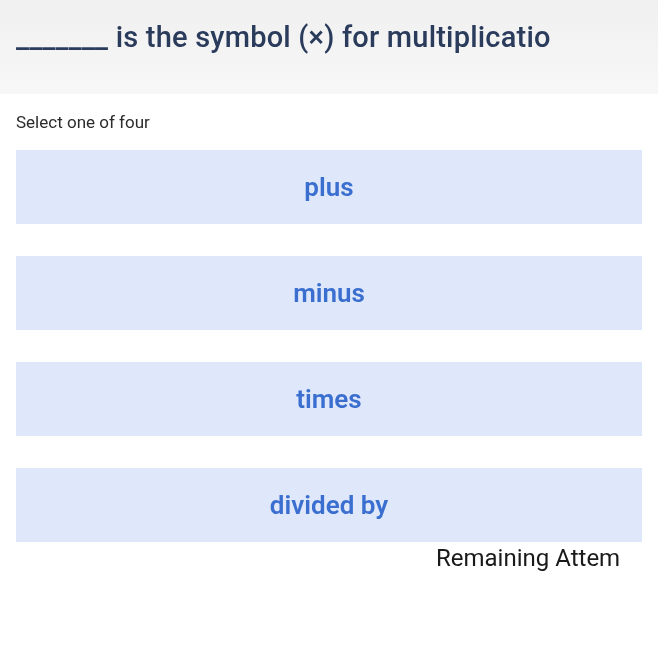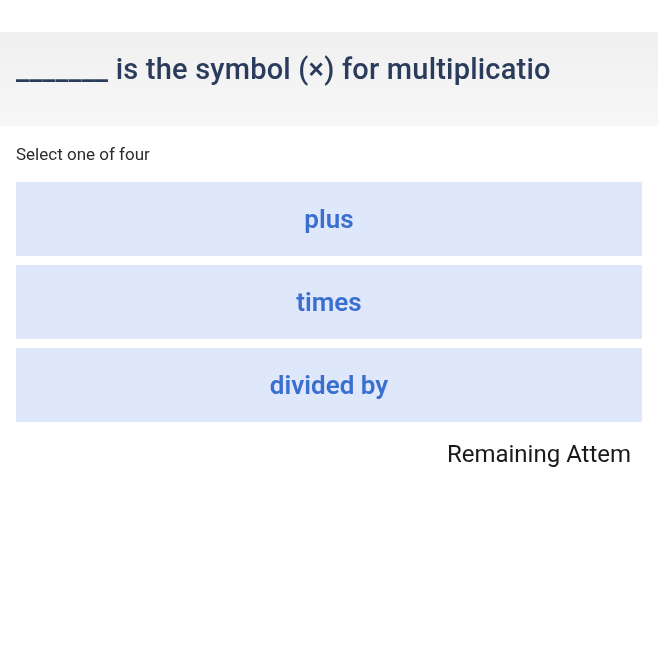--- a/index.html
+++ b/index.html
@@ -12,59 +12,58 @@
       background: #ffffff;
       width: 658px;
       height: 664px;
       overflow: hidden;
     }
     .question-header {
       background: linear-gradient(to bottom, #f0f0f0, #f7f7f7);
       padding: 20px 16px 40px 16px;
       white-space: nowrap;
       overflow: hidden;
-      margin-top: 32px;
     }
     .question-text {
       color: #2a3b5c;
       font-size: 29px;
       font-weight: 500;
       letter-spacing: 0.2px;
     }
     .content {
       padding: 18px 16px 0 16px;
     }
     .instruction {
       color: #2c2c2c;
       font-size: 17px;
       font-weight: 400;
       margin-bottom: 18px;
     }
     .options {
       display: flex;
       flex-direction: column;
-      gap: 9px;
+      gap: 32px;
     }
     .option-button {
       background: #dfe7fb;
       border: none;
       width: 100%;
       padding: 22px 10px;
       text-align: center;
       cursor: pointer;
       font-family: inherit;
     }
     .option-label {
       color: #3a6fd0;
       font-size: 26px;
       font-weight: 600;
     }
     .footer {
-      text-align: center;
-      padding: 18px 0 0 0;
+      text-align: left;
+      padding: 2px 0 0 0;
       white-space: nowrap;
       overflow: hidden;
     }
     .remaining-text {
       color: #1a1a1a;
       font-size: 24px;
       font-weight: 400;
       padding-left: 420px;
     }
   </style>
@@ -76,20 +75,23 @@
 </div>
 
 <div class="content">
   <div class="instruction">Select one of four</div>
 
   <div class="options">
     <button class="option-button">
       <span class="option-label">plus</span>
     </button>
     <button class="option-button">
+      <span class="option-label">minus</span>
+    </button>
+    <button class="option-button">
       <span class="option-label">times</span>
     </button>
     <button class="option-button">
       <span class="option-label">divided by</span>
     </button>
   </div>
 
   <div class="footer">
     <span class="remaining-text">Remaining Attem</span>
   </div>

